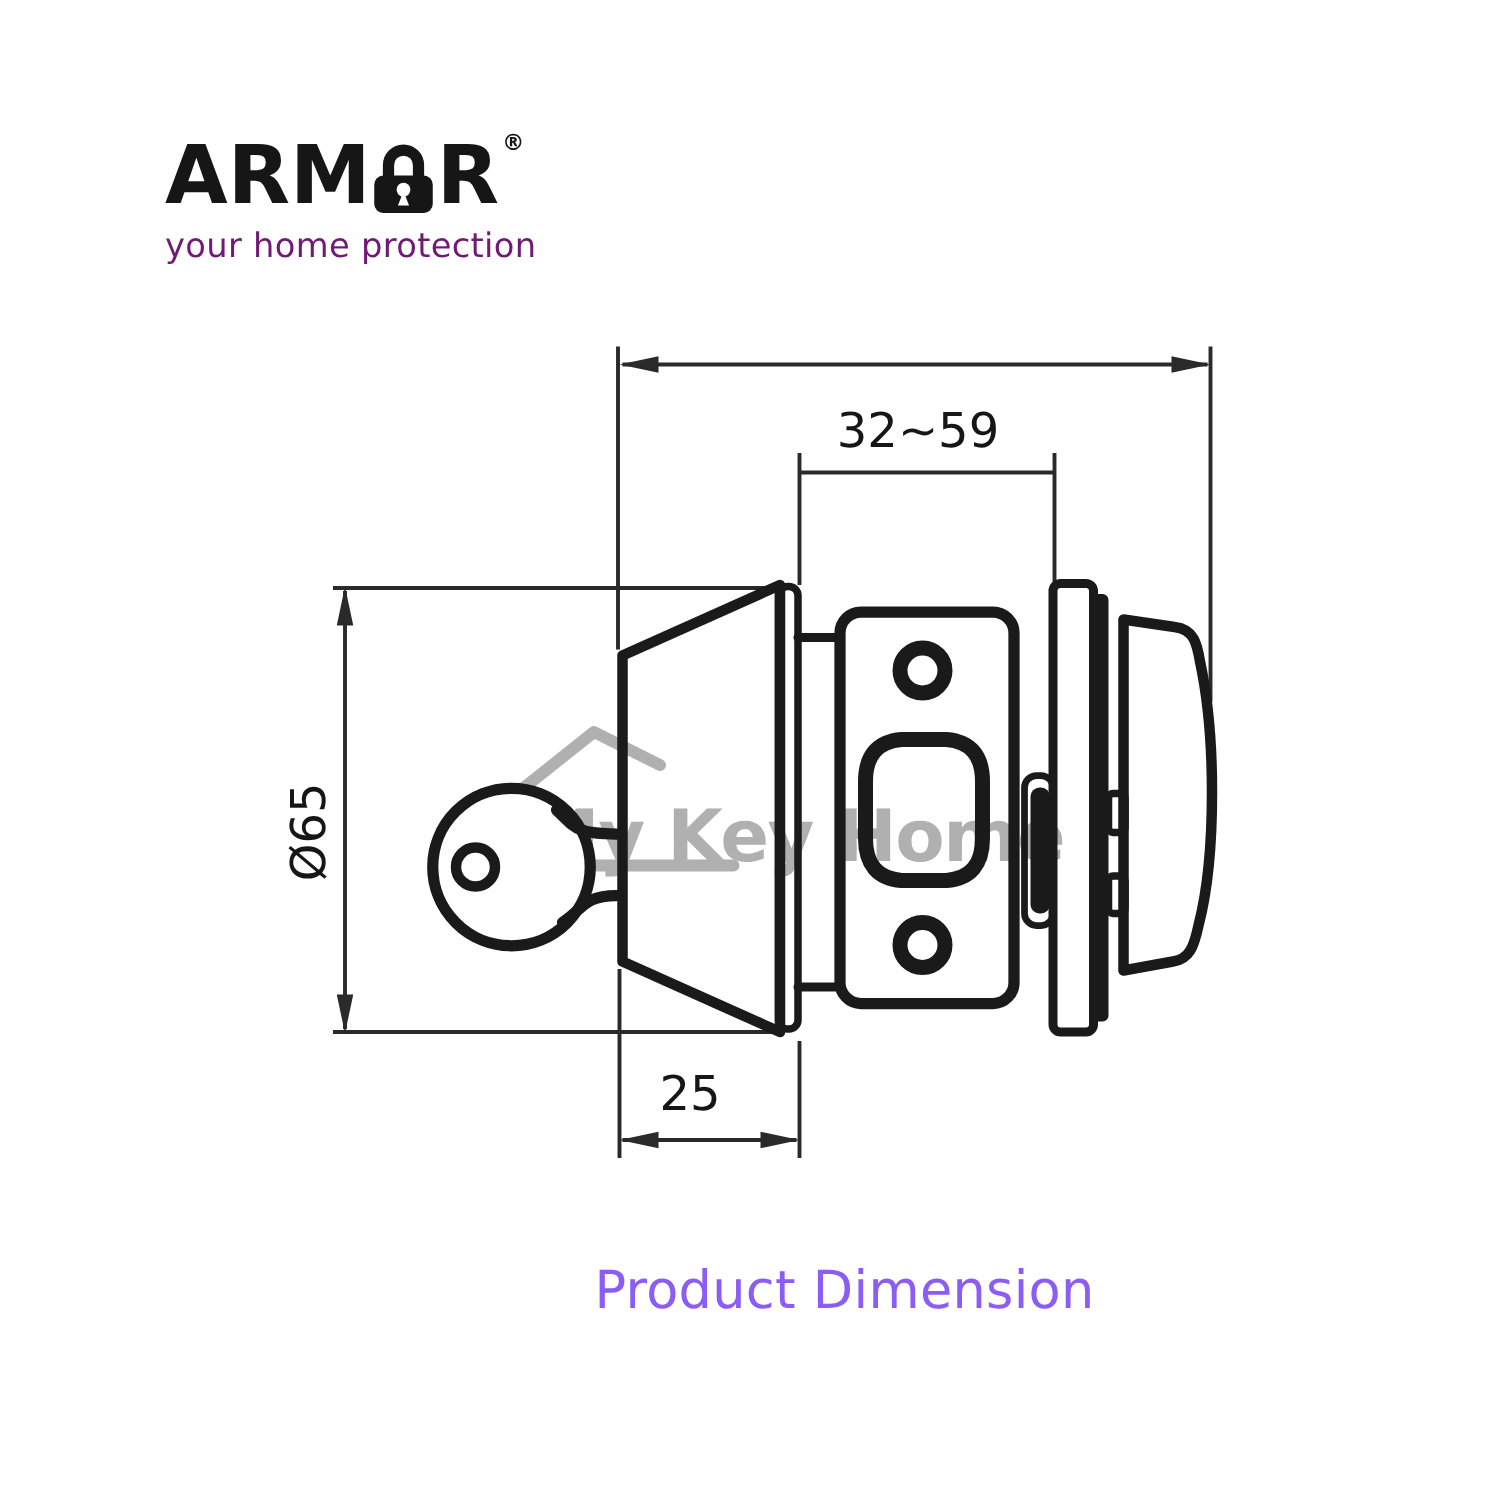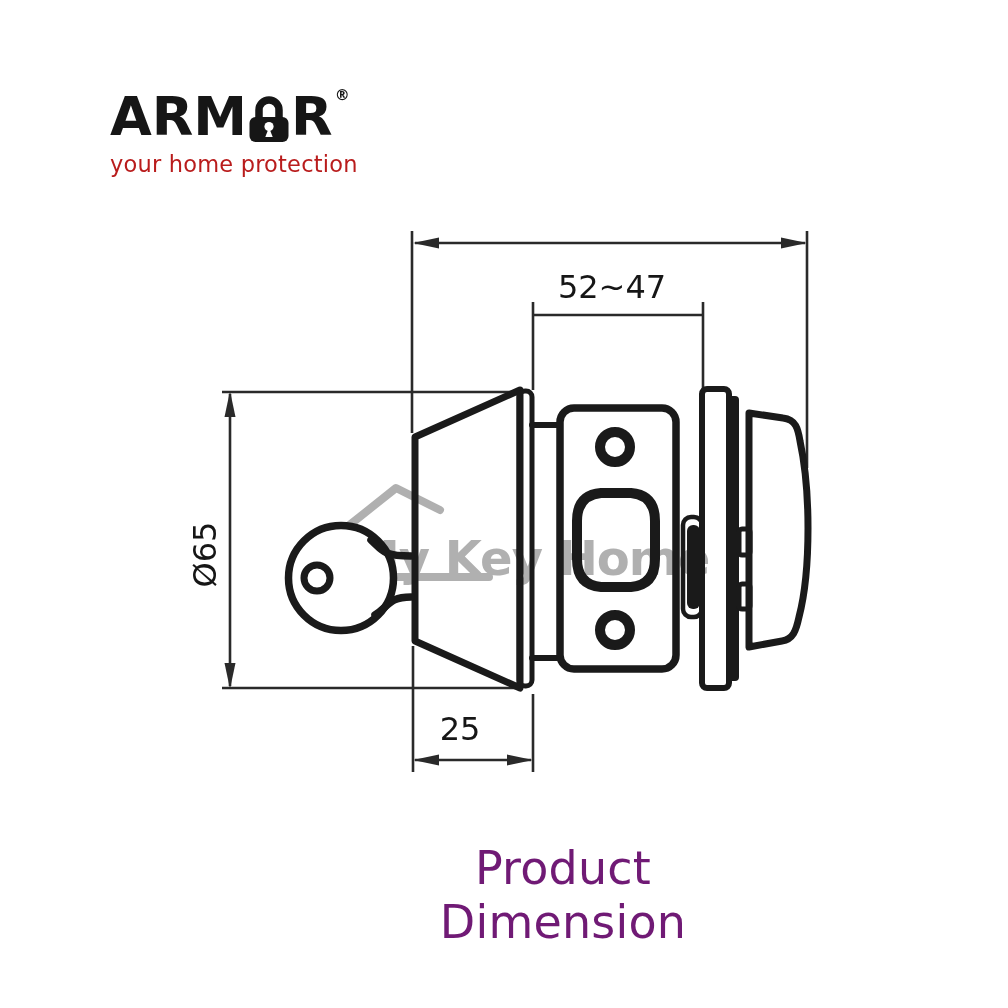--- a/index.html
+++ b/index.html
@@ -6,37 +6,37 @@
   body{width:1008px;height:1008px;position:relative;overflow:hidden;
        font-family:"DejaVu Sans","Liberation Sans",sans-serif;}
   .stage{position:absolute;inset:0;}
 
   
   .logo{position:absolute;left:110px;top:90px;color:#161616;}
   .brand-row{display:flex;align-items:flex-end;font-weight:bold;font-size:54px;
              line-height:1;letter-spacing:0px;}
   .brand-row .padlock{margin:0 1px 1px 1px;}
   .brand-reg{font-size:15px;font-weight:bold;align-self:flex-start;margin:-2px 0 0 2px;}
-  .tagline{font-size:22.5px;color:#b91c1c;margin-top:7px;letter-spacing:0.2px;}
+  .tagline{font-size:22.5px;color:#701a75;margin-top:7px;letter-spacing:0.2px;}
 
   
   svg.drawing{position:absolute;left:0;top:0;}
 
   
   .dim-label{position:absolute;color:#161616;font-size:32px;text-align:center;line-height:1.1;}
   .dim-total   {left:538px;top:196px;width:140px;}
   .dim-backset {left:532px;top:270px;width:160px;}
   .dim-diameter{left:156px;top:537px;width:100px;transform:rotate(-90deg);}
   .dim-depth   {left:410px;top:712px;width:100px;}
 
   .watermark-text{position:absolute;left:352px;top:530px;width:400px;
       font-size:48px;font-weight:bold;color:#a8a8a8;letter-spacing:-1px;opacity:.9;}
 
   .caption{position:absolute;left:362px;top:841px;width:402px;text-align:center;
-      font-size:46px;color:#701a75;letter-spacing:0.2px;}
+      font-size:35px;color:#8b5cf6;letter-spacing:0.2px;}
 </style>
 </head>
 <body>
 
 <div class="stage">
 
   <header class="logo">
     <div class="brand-row">
       <span>ARM</span>
       <svg class="padlock" width="42" height="48" viewBox="0 0 42 48">
@@ -122,18 +122,18 @@
 
       <g>
         <circle cx="341" cy="578" r="52.5" stroke-width="7.5" fill="#ffffff"></circle>
         <circle cx="317" cy="578" r="13" stroke-width="7" fill="#ffffff"></circle>
         <path d="M371 540 C383 551 383 556 411 556" stroke-width="7.5"></path>
         <path d="M375 615 C389 606 389 597 411 597" stroke-width="7.5"></path>
       </g>
     </g>
   </svg>
 
-  <div class="dim-label dim-backset">52~47</div>
+  <div class="dim-label dim-backset">32~59</div>
   <div class="dim-label dim-diameter">Ø65</div>
   <div class="dim-label dim-depth">25</div>
 
   <div class="caption">Product Dimension</div>
 </div>
 
 </body></html>

